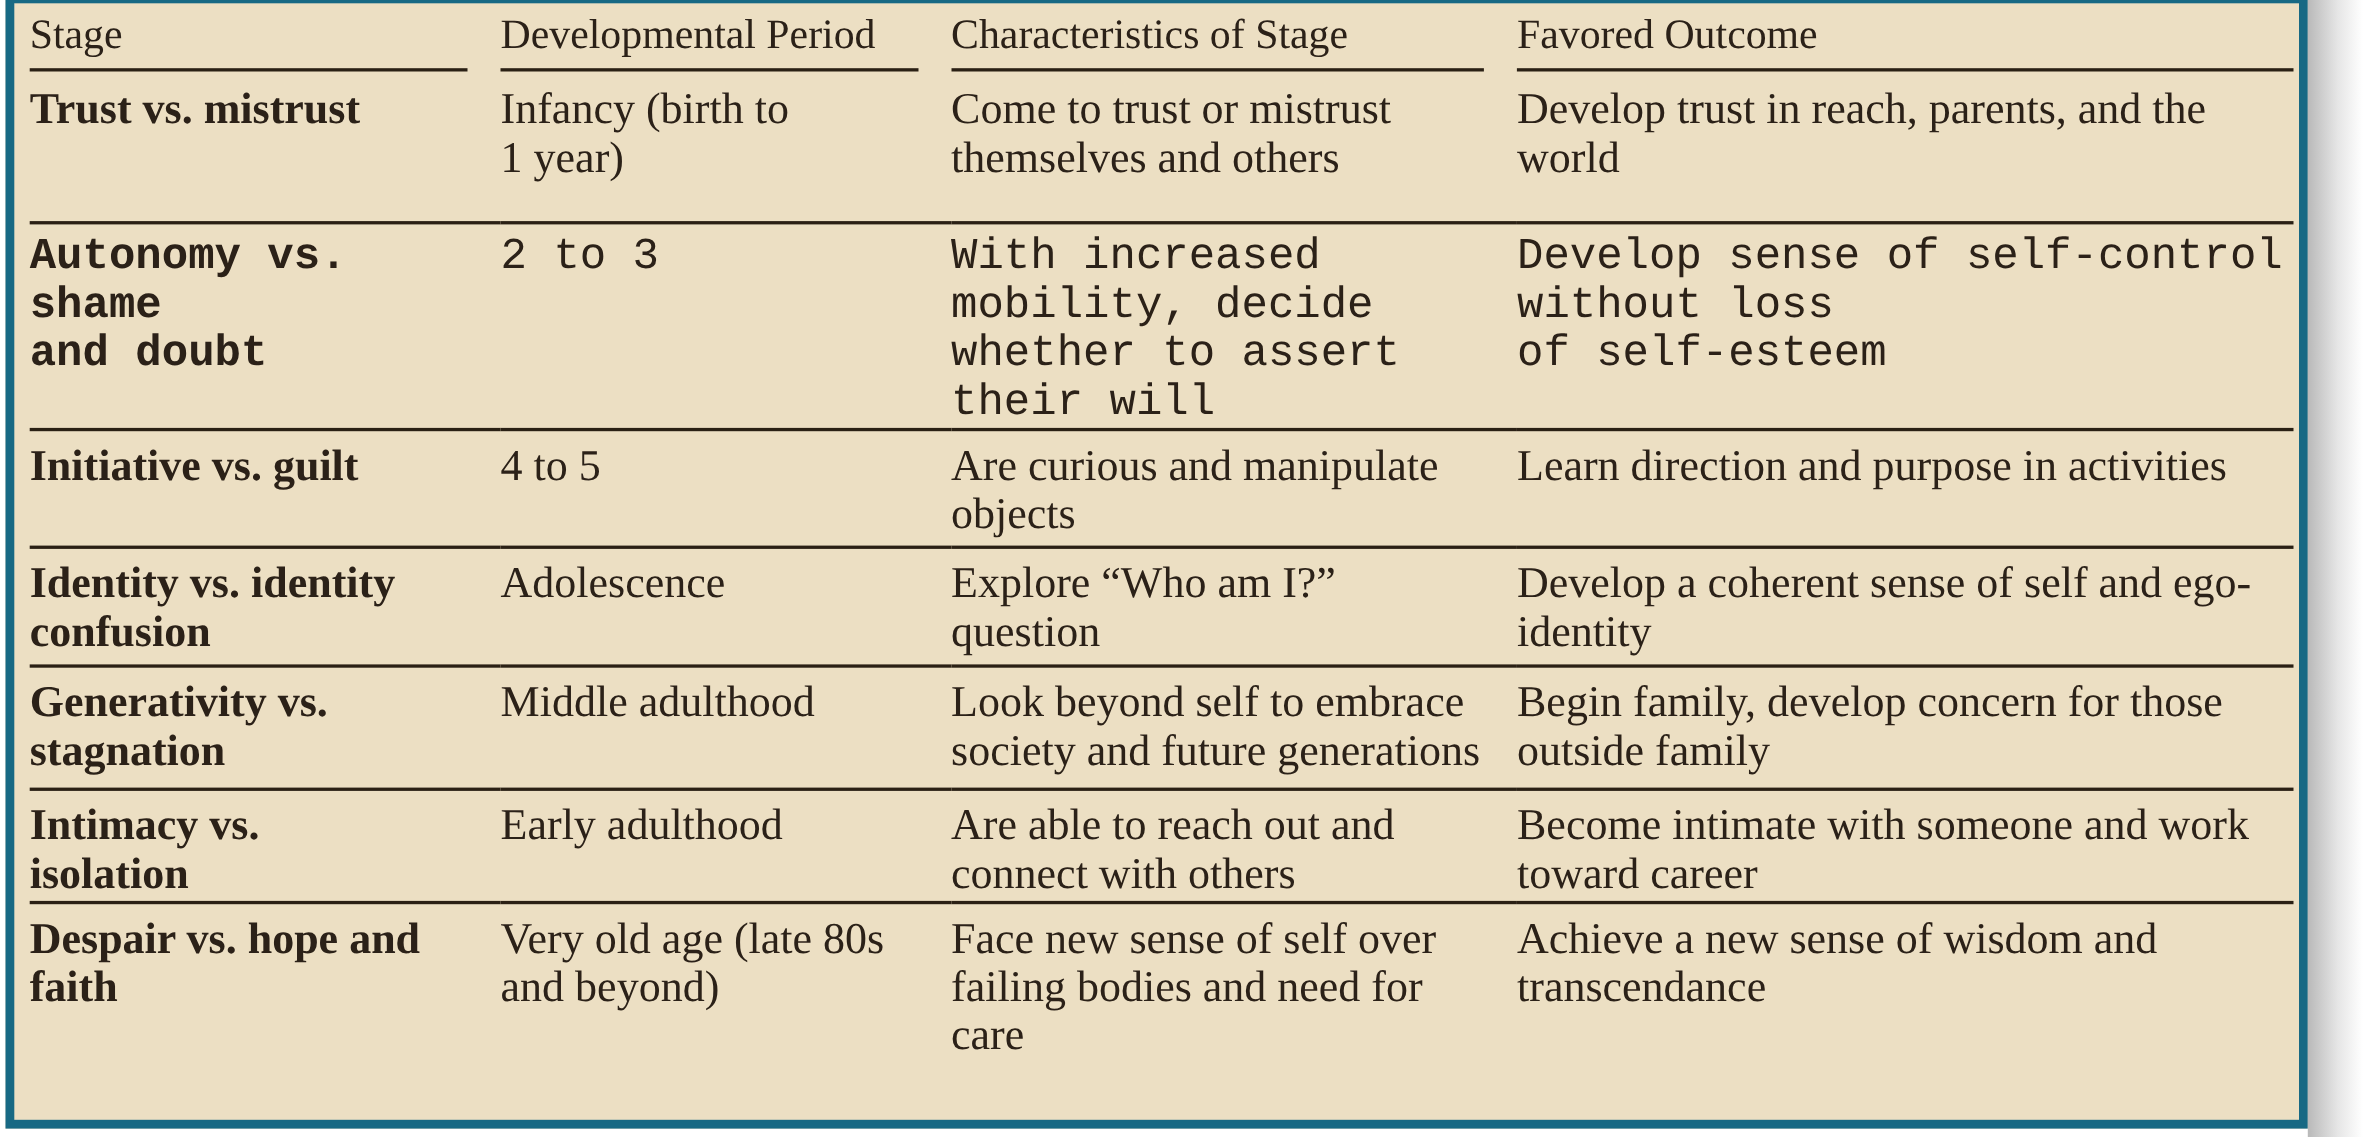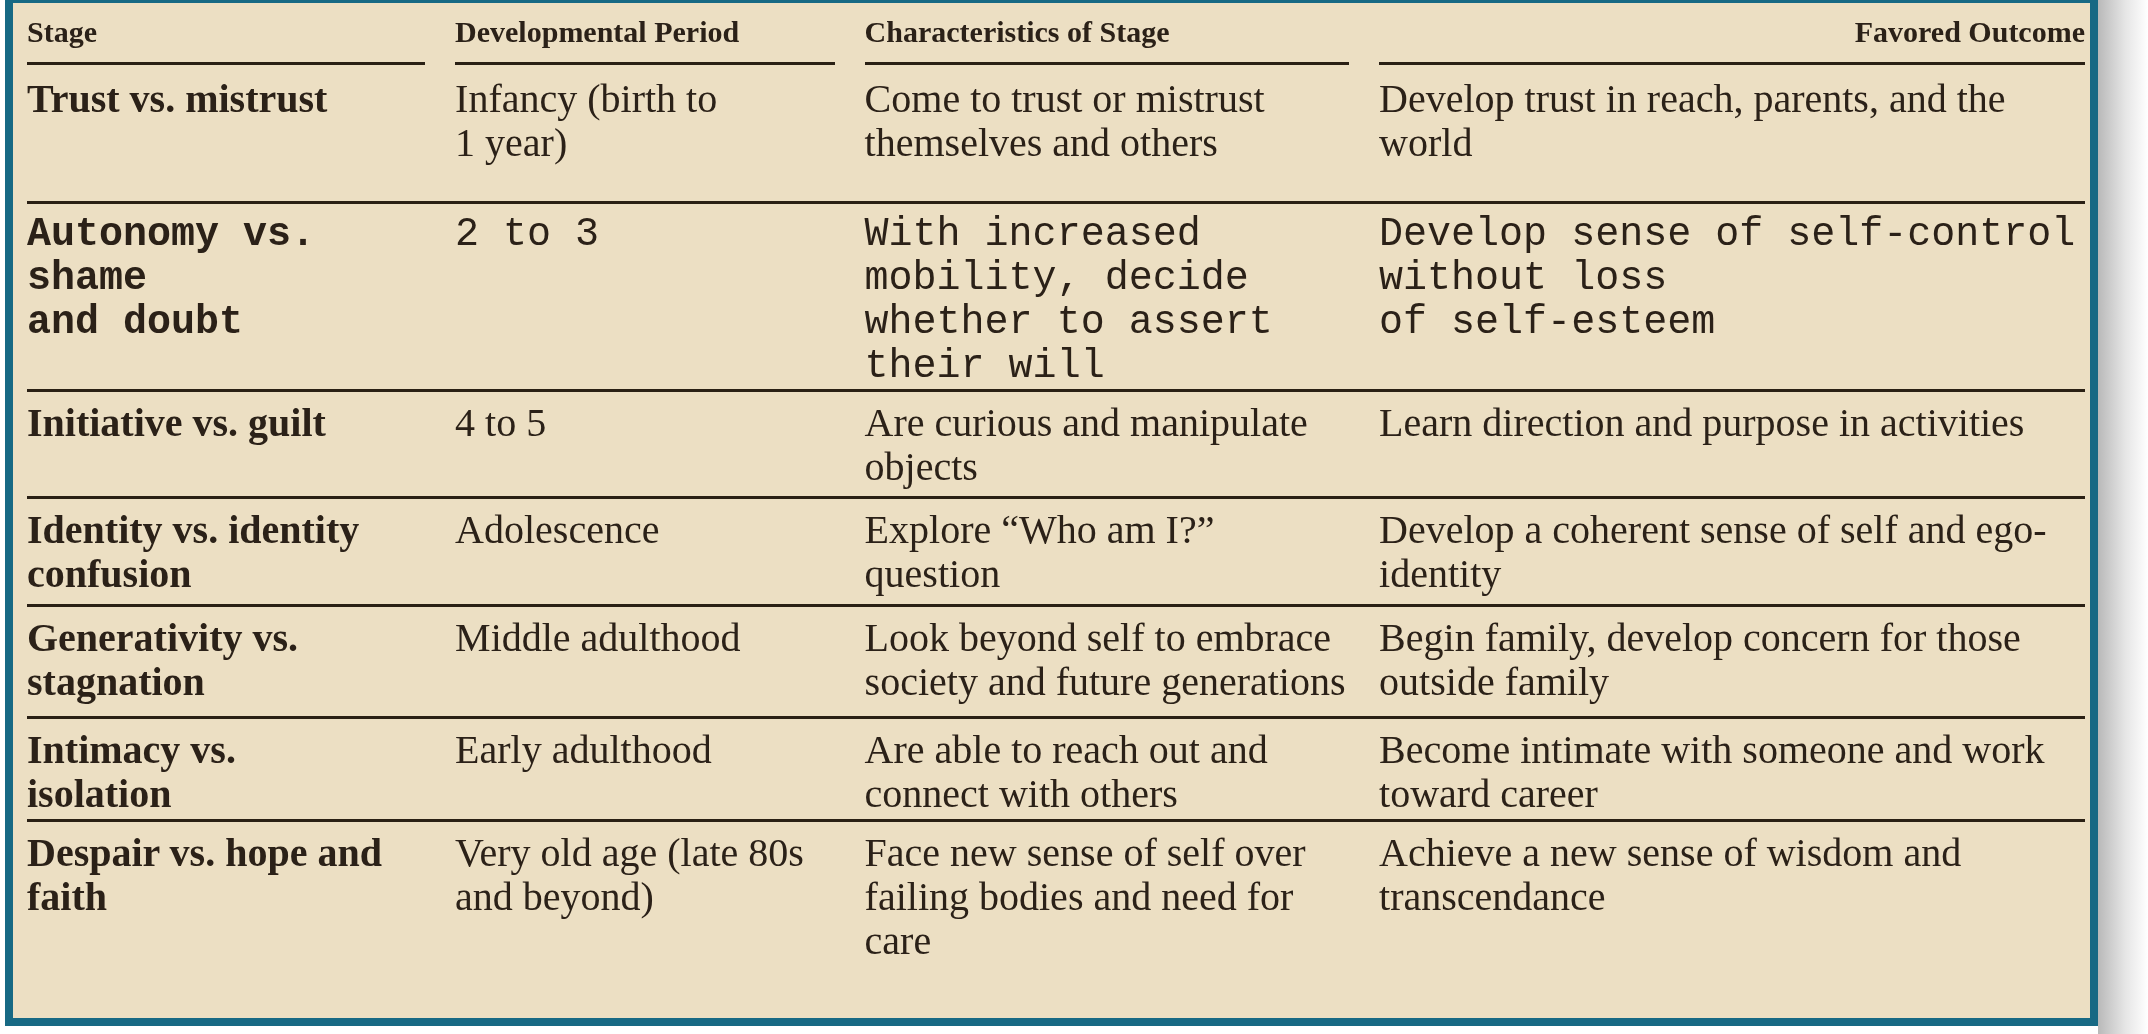--- a/index.html
+++ b/index.html
@@ -40,32 +40,32 @@
   col.c1{width:20.8%;}
   col.c2{width:19.9%;}
   col.c3{width:25.0%;}
   col.c4{width:34.3%;}
   th,td{
     vertical-align:top;
     text-align:left;
     padding:9px 30px 0 0;
   }
   thead th{
-    font-size:30px;
-    font-weight:bold;
+    font-size:38px;
+    font-weight:normal;
     line-height:34px;
     padding-top:10px;
   }
   thead th::after{
     content:"";
     display:block;
     border-bottom:3px solid var(--rule);
     margin-top:13px;
   }
-  thead th:last-child{padding-right:0;text-align:right;}
+  thead th:last-child{padding-right:0;}
   thead tr{height:63px;}
   tbody td{
     font-size:40px;
     line-height:44px;
     white-space:pre-line;
   }
   tbody td:first-child{font-weight:bold;}
   tbody td:last-child{padding-right:0;}
   tbody tr:not(:first-child) td{border-top:3px solid var(--rule);}
   tbody tr:nth-child(1){height:134px;}

